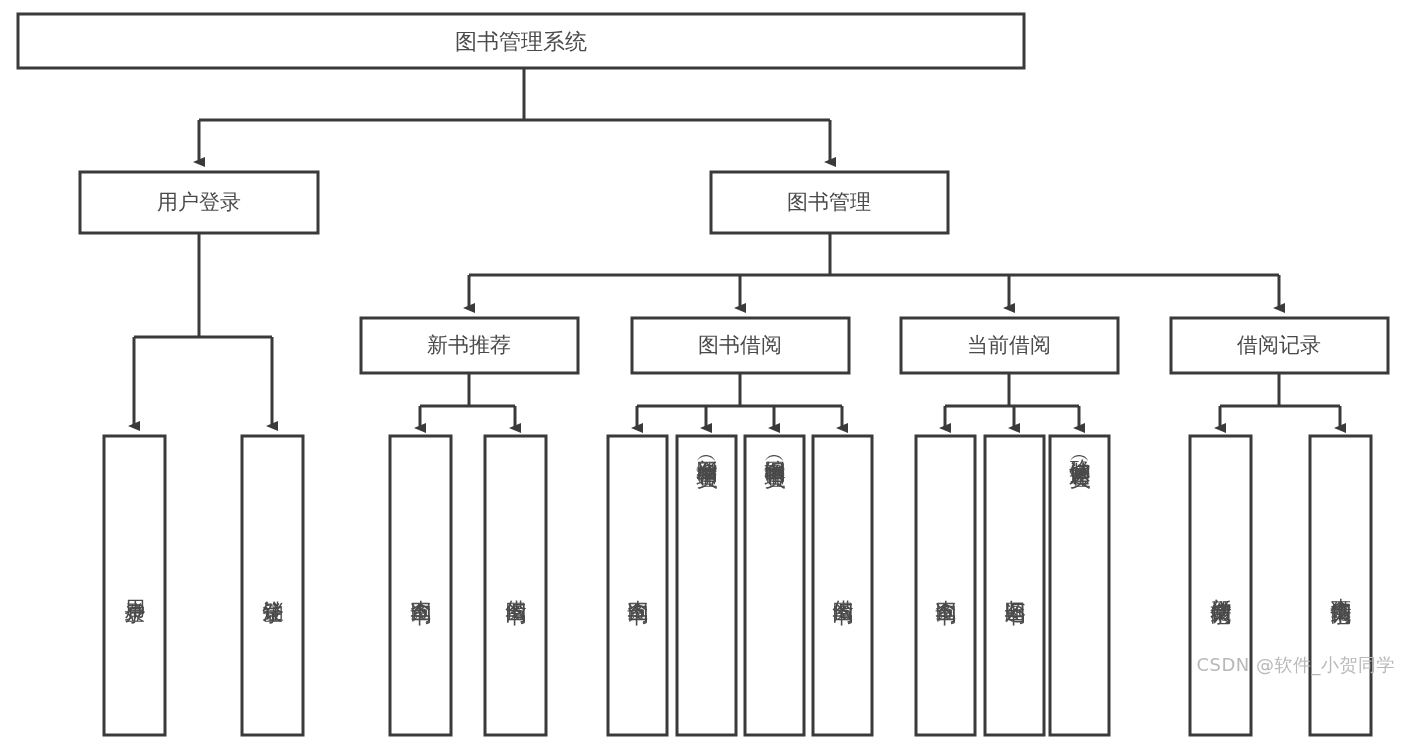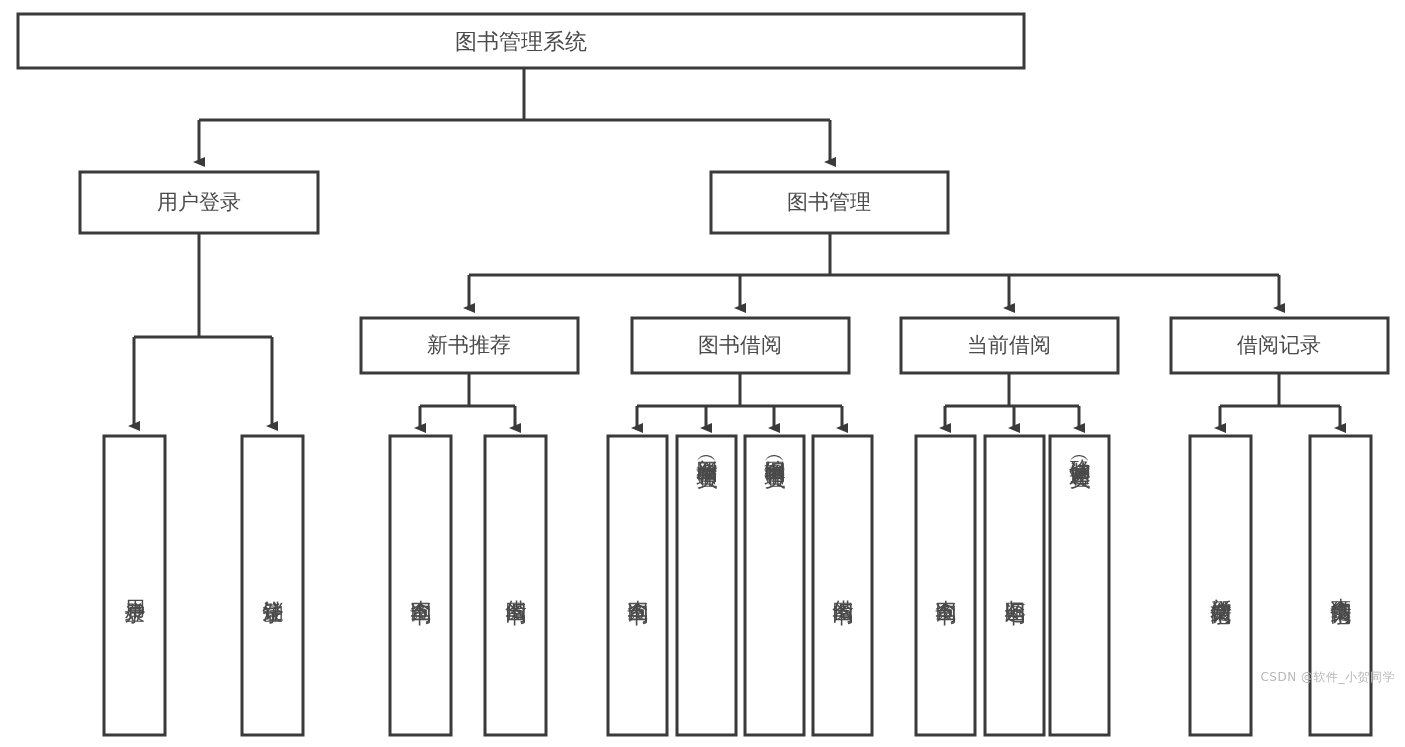--- a/index.html
+++ b/index.html
@@ -71,23 +71,23 @@
     font-size: 21px;
     line-height: 1.18;
     color: #4a4a4a;
     letter-spacing: 1.5px;
     white-space: nowrap;
     text-align: center;
   }
   .watermark {
     position: absolute;
     right: 10px;
-    bottom: 8px;
-    font-family: "DejaVu Sans", "Liberation Sans", sans-serif;
-    font-size: 12px;
+    bottom: 17px;
+    font-family: "DejaVu Sans", "Liberation Sans", sans-serif;
+    font-size: 18px;
     color: #b8b8b8;
     letter-spacing: 0.5px;
     white-space: nowrap;
   }
 </style>
 </head>
 <body>
 
 <div id="diagram-root">
 

